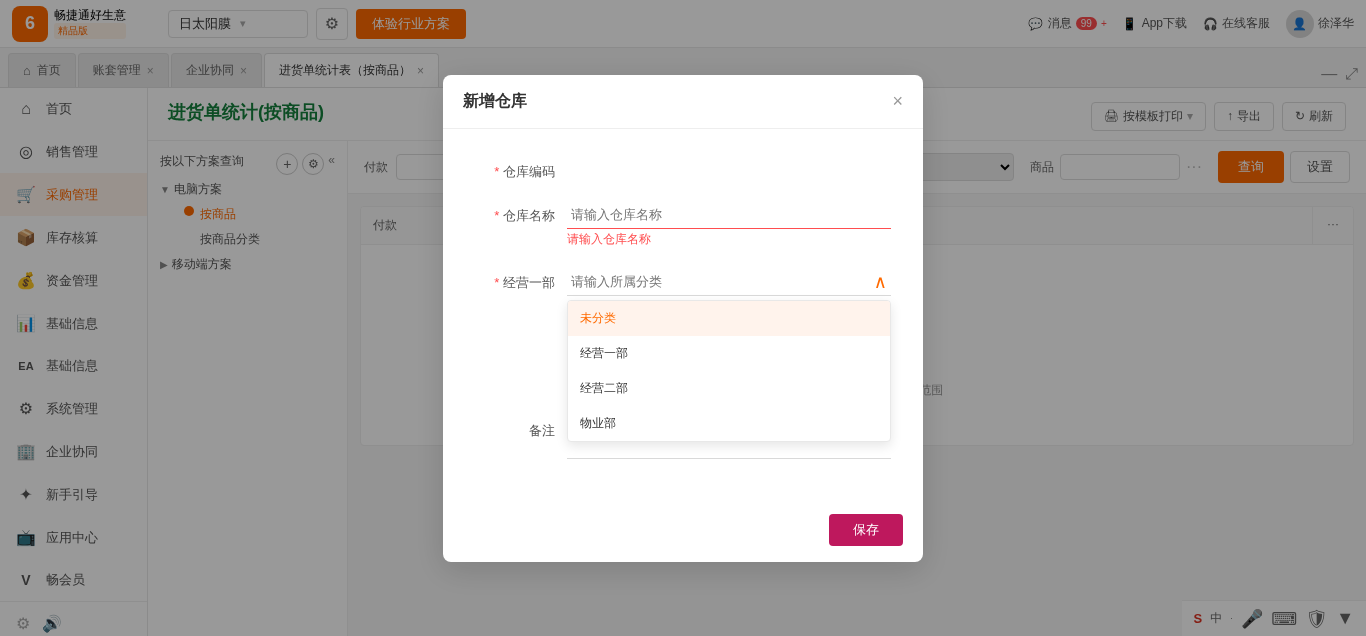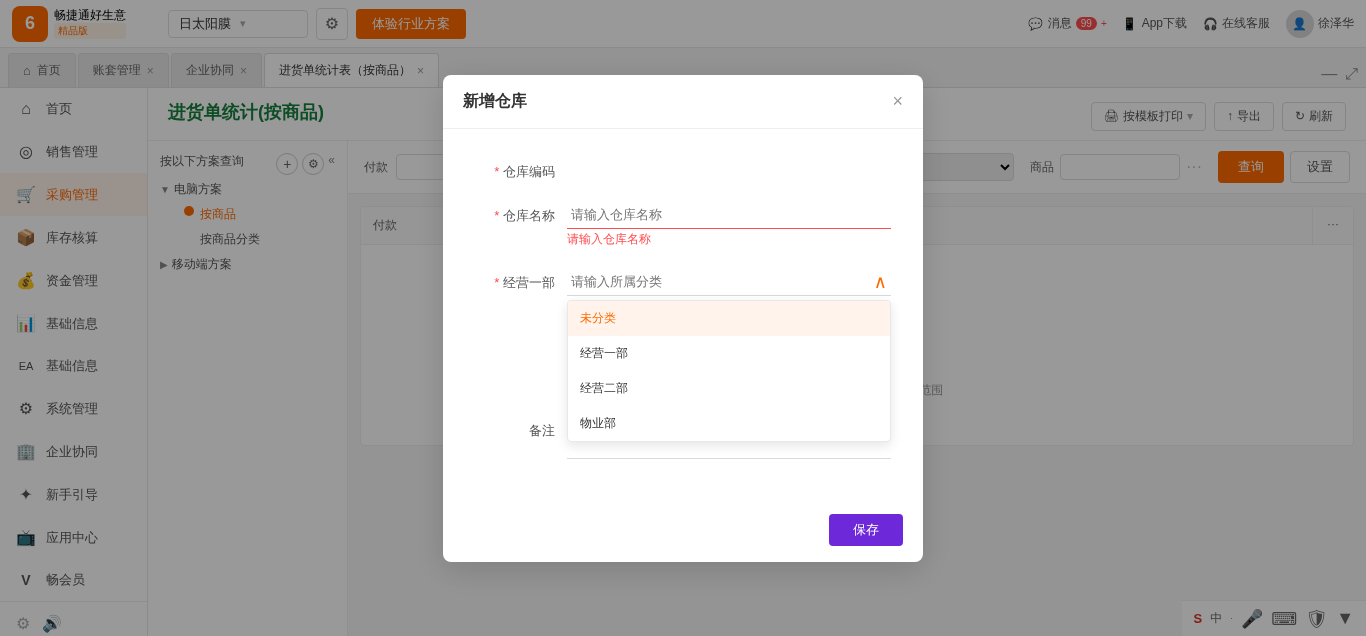--- a/index.html
+++ b/index.html
@@ -164,21 +164,21 @@
     .dropdown-item.selected { background: #fff3ec; color: #ff6a00; }
 
     .form-textarea {
       width: 100%; border: none; border-bottom: 1px solid #d9d9d9;
       padding: 6px 4px; font-size: 13px; outline: none; resize: none; color: #999;
       font-family: inherit;
     }
     .modal-footer {
       padding: 12px 20px 16px; display: flex; justify-content: flex-end; gap: 10px;
     }
-    .btn-save { background: #6d28d9; color: #fff; border: none; border-radius: 4px; padding: 7px 24px; cursor: pointer; font-size: 13px; }
+    .btn-save { background: #be185d; color: #fff; border: none; border-radius: 4px; padding: 7px 24px; cursor: pointer; font-size: 13px; }
 
     
     .bottom-bar {
       position: fixed; bottom: 0; right: 0;
       height: 36px; background: #fff; border-top: 1px solid #eee;
       display: flex; align-items: center; justify-content: flex-end;
       padding: 0 12px; gap: 8px; z-index: 50;
     }
     .bottom-icon { font-size: 18px; color: #666; cursor: pointer; }
 
@@ -280,21 +280,21 @@
     </div>
     <div class="sidebar-item">
       <span class="sidebar-icon">💰</span>
       <span>资金管理</span>
     </div>
     <div class="sidebar-item">
       <span class="sidebar-icon">📊</span>
       <span>基础信息</span>
     </div>
     <div class="sidebar-item">
-      <span class="sidebar-icon" style="font-size:11px;font-weight:normal;color:#555;">EA</span>
+      <span class="sidebar-icon" style="font-size:11px;font-weight:bold;color:#555;">EA</span>
       <span>基础信息</span>
     </div>
     <div class="sidebar-item">
       <span class="sidebar-icon">⚙</span>
       <span>系统管理</span>
     </div>
     <div class="sidebar-item">
       <span class="sidebar-icon">🏢</span>
       <span>企业协同</span>
     </div>

